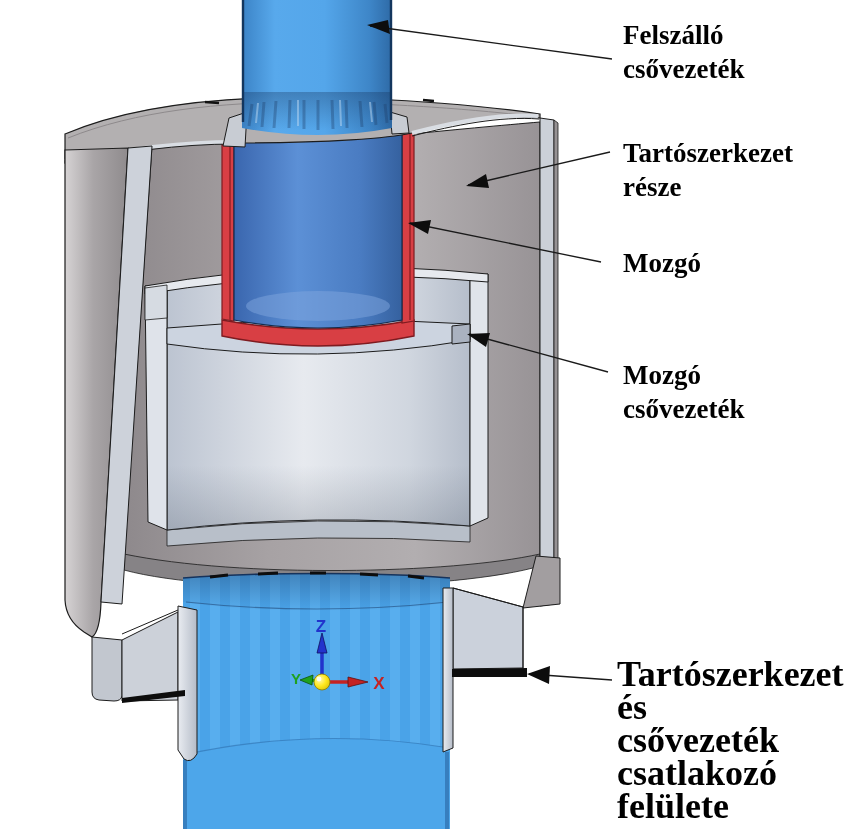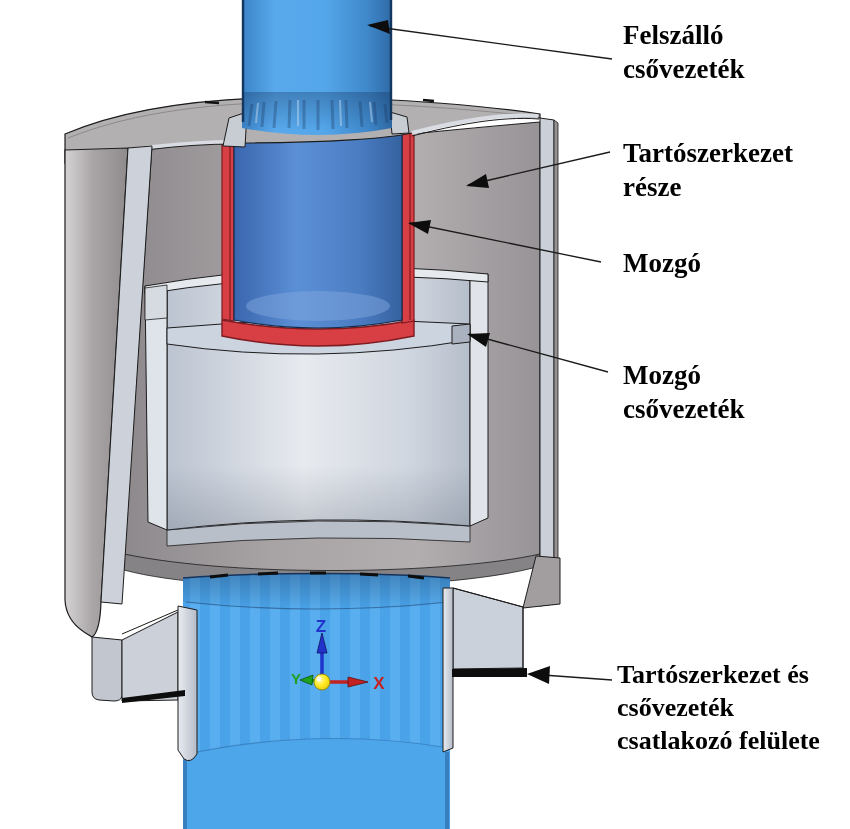--- a/index.html
+++ b/index.html
@@ -1,21 +1,21 @@
 <!DOCTYPE html>
 <html><head>
 <meta charset="utf-8">
 <style>
   html,body{margin:0;padding:0;background:#fff;}
   .stage{position:relative;width:850px;height:829px;background:#ffffff;overflow:hidden;
          font-family:"Liberation Serif",serif;}
   .stage svg{position:absolute;left:0;top:0;}
   .label{position:absolute;font-weight:700;font-size:27px;line-height:34px;color:#000;
          white-space:pre-line;}
-  .label.small{font-size:26px;line-height:33px;}
+  .label.small{font-size:36px;line-height:33px;}
 </style>
 </head>
 <body>
 
 <div class="stage">
 
 <svg width="850" height="829" viewBox="0 0 850 829">
   <defs>
     <linearGradient id="gTopPipe" x1="0" y1="0" x2="1" y2="0">
       <stop offset="0" stop-color="#3b83c6"></stop>

